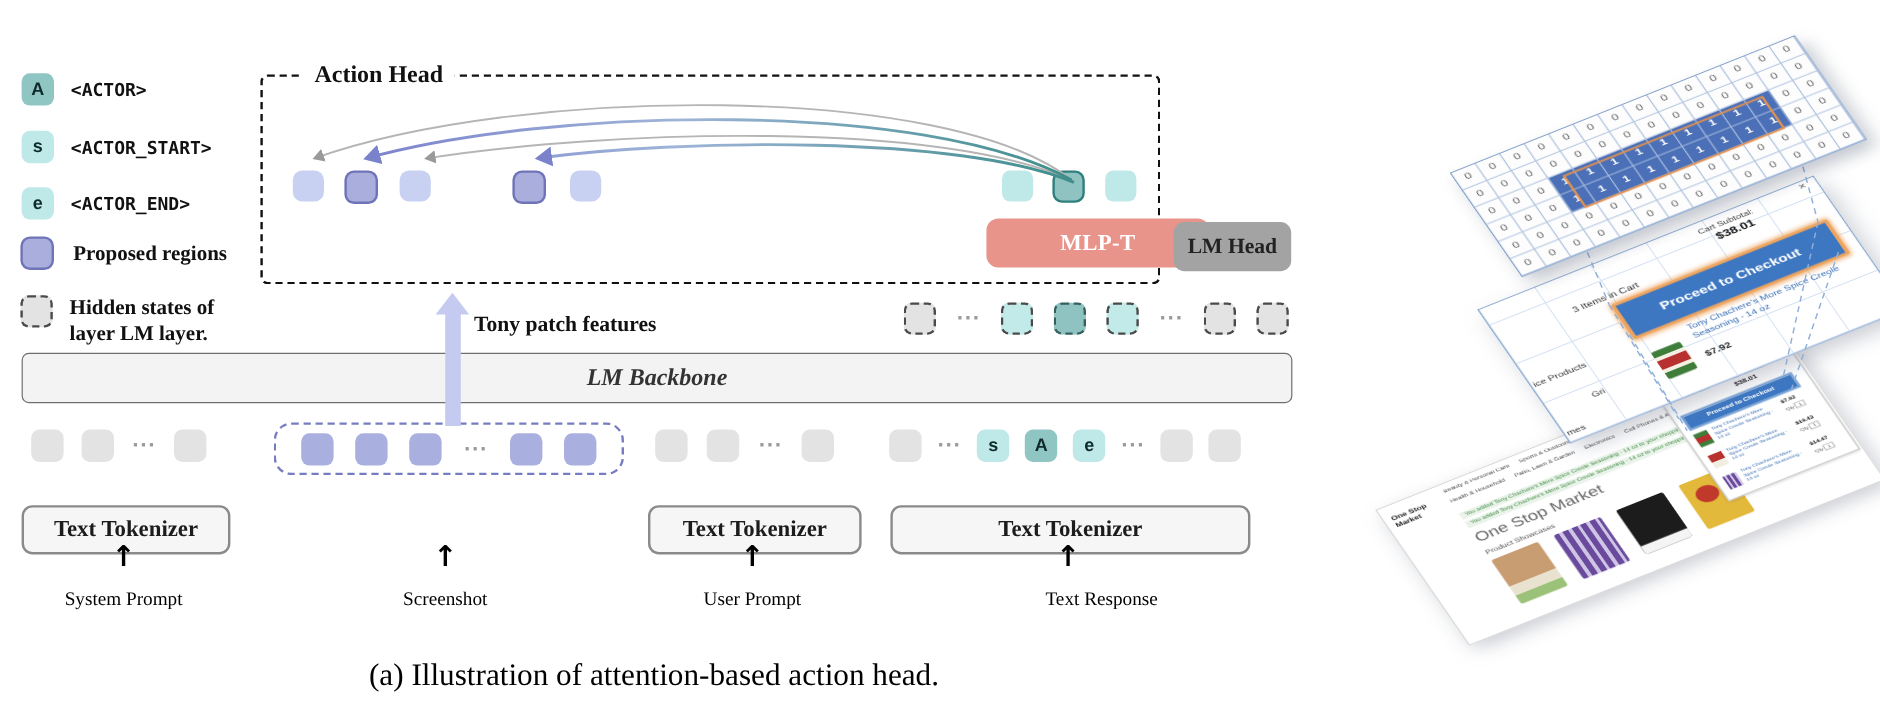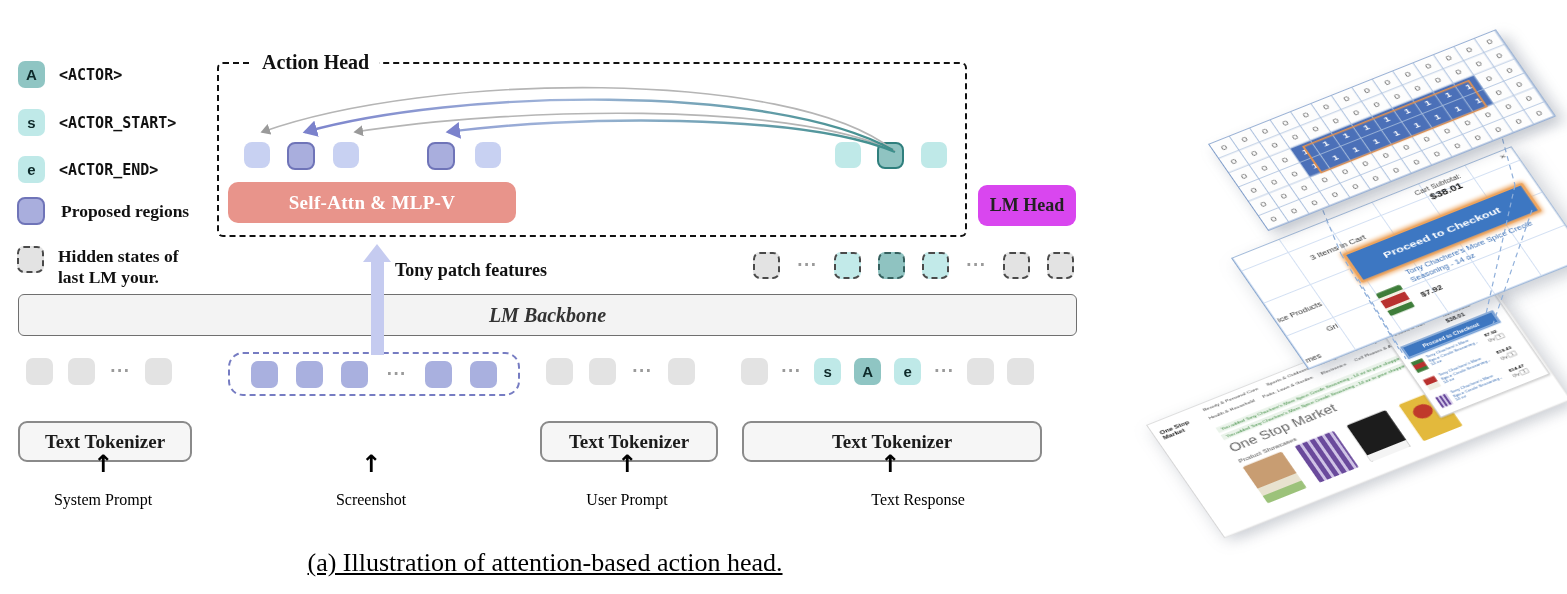--- a/index.html
+++ b/index.html
@@ -26,21 +26,21 @@
   .tok.gray-d{background:#e3e3e3;border:2px dashed #4a4a4a;width:23px;height:23px;}
   .tok.cyan-d{background:#c2eae9;border:2px dashed #4a4a4a;width:23px;height:23px;}
   .tok.teal-d{background:#8fc3c1;border:2px dashed #35605e;width:23px;height:23px;}
   .dots{color:#9a9a9a;font-weight:bold;font-size:15px;letter-spacing:1px;line-height:27px;flex:0 0 auto;
         font-family:"DejaVu Sans",sans-serif;}
   .trow{position:absolute;display:flex;align-items:center;}
 
   
   .salmon{position:absolute;background:#e8948b;border-radius:10px;display:flex;align-items:center;justify-content:center;
           color:#fff;font-weight:bold;font-size:19px;letter-spacing:.3px;}
-  .graybox{position:absolute;background:#d946ef;border-radius:9px;display:flex;align-items:center;justify-content:center;
+  .graybox{position:absolute;background:#a3a3a3;border-radius:9px;display:flex;align-items:center;justify-content:center;
            font-weight:bold;font-size:18px;color:#222;}
   .barbox{position:absolute;background:#f3f3f3;border:1.5px solid #6f6f6f;border-radius:6px;display:flex;
           align-items:center;justify-content:center;font-weight:bold;font-size:20px;color:#333;font-style:italic;}
   .tkbox{position:absolute;background:#f6f6f6;border:2px solid #8a8a8a;border-radius:9px;display:flex;
          align-items:center;justify-content:center;font-weight:bold;font-size:19px;color:#1c1c1c;height:37px;top:421px;}
   .uparrow{position:absolute;top:450px;width:40px;text-align:center;font-family:"DejaVu Sans",sans-serif;
            font-weight:bold;font-size:24px;color:#000;}
   .inlabel{position:absolute;top:491px;text-align:center;font-size:16px;color:#000;}
   .caption{position:absolute;top:548px;font-size:26px;color:#000;text-align:center;}
 
@@ -116,21 +116,21 @@
   <div class="lg-row" style="left:18px;top:156px;">
     <span class="tok cyan">e</span>
     <span class="lg-label">&lt;ACTOR_END&gt;</span>
   </div>
   <div class="lg-row" style="left:17px;top:197px;gap:16px;">
     <span class="tok proposed"></span>
     <span class="lg-label-serif">Proposed regions</span>
   </div>
   <div class="lg-row" style="left:17px;top:246px;align-items:flex-start;">
     <span class="tok gray-d"></span>
-    <span class="lg-label-serif"><span>Hidden states of</span><br><span>last LM your.</span></span>
+    <span class="lg-label-serif"><span>Hidden states of</span><br><span>layer LM layer.</span></span>
   </div>
 
   <div class="abs" id="ah-box"></div>
   <div class="abs" id="ah-title">Action Head</div>
 
   <svg class="abs" style="left:0;top:0;z-index:4;pointer-events:none;" width="1567" height="594">
     <defs>
       <linearGradient id="tp" gradientUnits="userSpaceOnUse" x1="890" y1="0" x2="300" y2="0">
         <stop offset="0" stop-color="#3e8e8b"></stop>
           <stop offset="0.55" stop-color="#9fb4d8"></stop>
@@ -152,21 +152,21 @@
   <span class="tok lavender abs" style="left:244px;top:142px;width:26px;height:26px;"></span>
   <span class="tok proposed abs" style="left:287px;top:142px;"></span>
   <span class="tok lavender abs" style="left:333px;top:142px;width:26px;height:26px;"></span>
   <span class="tok proposed abs" style="left:427px;top:142px;"></span>
   <span class="tok lavender abs" style="left:475px;top:142px;width:26px;height:26px;"></span>
 
   <span class="tok cyan abs" style="left:835px;top:142px;width:26px;height:26px;"></span>
   <span class="tok tealb abs" style="left:877px;top:142px;"></span>
   <span class="tok cyan abs" style="left:921px;top:142px;width:26px;height:26px;"></span>
 
-  <div class="salmon" style="left:228px;top:182px;width:288px;height:41px;">Self-Attn &amp; MLP-V</div>
+  <div class="salmon" style="left:822px;top:182px;width:186px;height:41px;">MLP-T</div>
   <div class="graybox" style="left:978px;top:185px;width:98px;height:41px;">LM Head</div>
 
   <div class="abs" id="big-arrow-head"></div>
   <div class="abs" id="big-arrow-shaft"></div>
   <div class="abs" style="left:395px;top:260px;font-weight:bold;font-size:18px;z-index:4;">Tony patch features</div>
 
   <div class="trow" style="left:753px;top:252px;gap:17px;">
       <span class="tok gray-d"></span>
       <span class="dots">···</span>
       <span class="tok cyan-d"></span>
@@ -218,21 +218,21 @@
 
   <div class="uparrow" style="left:83px;">↑</div>
   <div class="uparrow" style="left:351px;">↑</div>
   <div class="uparrow" style="left:607px;">↑</div>
   <div class="uparrow" style="left:870px;">↑</div>
   <div class="inlabel" style="left:23px;width:160px;">System Prompt</div>
   <div class="inlabel" style="left:291px;width:160px;">Screenshot</div>
   <div class="inlabel" style="left:547px;width:160px;">User Prompt</div>
   <div class="inlabel" style="left:838px;width:160px;">Text Response</div>
 
-  <div class="caption" style="left:195px;width:700px;text-decoration:underline;">(a) Illustration of attention-based action head.</div>
+  <div class="caption" style="left:195px;width:700px;">(a) Illustration of attention-based action head.</div>
 
   <svg class="abs" style="left:0;top:0;z-index:5;pointer-events:none;" width="1567" height="594">
     <g stroke="#8fafda" stroke-width="1.2" stroke-dasharray="5 4" fill="none">
       <path d="M1309,177 L1341,254"></path>
       <path d="M1493,104 L1515,185"></path>
       <path d="M1341,254 L1399,349"></path>
       <path d="M1515,185 L1486,314"></path>
       <path d="M1358,279 L1406,359"></path>
       <path d="M1532,210 L1493,324"></path>
     </g>

